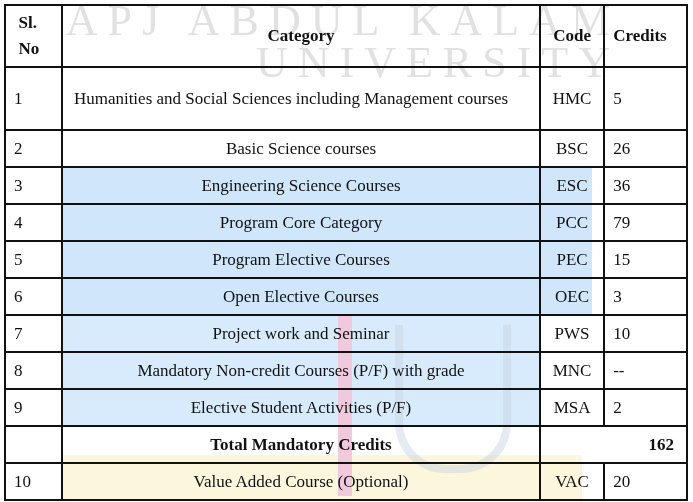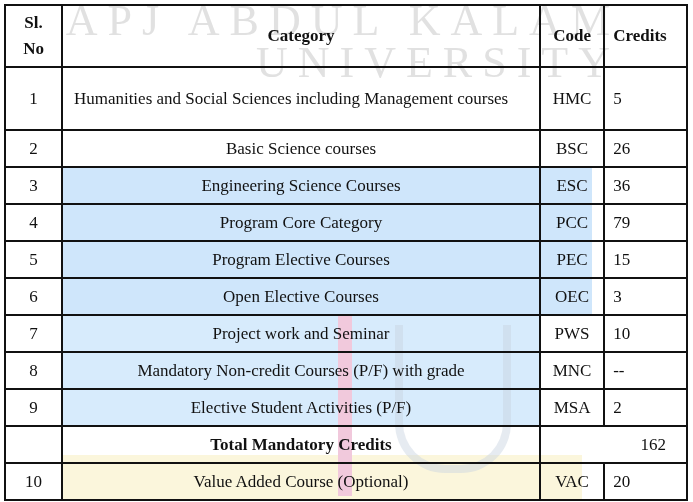--- a/index.html
+++ b/index.html
@@ -9,21 +9,21 @@
   .wm-text { left:60px; top:0px; width:560px; text-align:right; color:rgba(170,170,170,0.35);
              font-family:"Liberation Serif", serif; font-size:44px; line-height:42px; letter-spacing:10px; }
   .wm-blue { left:62px; top:166px; width:530px; height:150px; background:#cfe6fb; }
   .wm-blue2 { left:62px; top:316px; width:478px; height:110px; background:#d7ebfc; }
   .wm-pink { left:338px; top:316px; width:14px; height:180px; background:#f1c9dc; }
   .wm-yellow { left:62px; top:455px; width:520px; height:45px; background:#fbf6dc; }
   .wm-u { left:395px; top:325px; width:100px; height:140px; border:8px solid rgba(200,210,225,0.45); border-top:none; border-radius:0 0 50px 50px; }
   table { position:absolute; left:4px; top:4px; border-collapse:collapse; width:684px; }
   td, th { border:2px solid #111; font-size:17px; padding:0 8px; }
   th { font-weight:bold; font-size:17px; }
-  .c-sl { width:40px; text-align:center;border-radius:19px; }
+  .c-sl { width:40px; text-align:left;border-radius:19px; }
   .c-cat { width:462px; text-align:center; }
   .c-code { width:47px; text-align:center;margin-left:12px; }
   .c-cr { width:66px; text-align:left; }
   tr.head { height:62px; }
   tr.r1 { height:63px; }
   tr.r { height:37px; }
   .bold { font-weight:bold; }
   .cat-text { line-height:20px; display:block; }
 </style>
 </head>
@@ -101,21 +101,21 @@
   </tr>
   <tr class="r">
     <td class="c-sl">9</td>
     <td class="c-cat">Elective Student Activities (P/F)</td>
     <td class="c-code">MSA</td>
     <td class="c-cr">2</td>
   </tr>
   <tr class="r">
     <td class="c-sl"></td>
     <td class="c-cat bold">Total Mandatory Credits</td>
-    <td class="c-code" colspan="2" style="text-align:right;padding-right:20px;font-weight:normal">162</td>
+    <td class="c-code" colspan="2" style="text-align:right;padding-right:12px;font-weight:bold">162</td>
   </tr>
   <tr class="r">
     <td class="c-sl">10</td>
     <td class="c-cat">Value Added Course (Optional)</td>
     <td class="c-code">VAC</td>
     <td class="c-cr">20</td>
   </tr>
 </tbody>
   </table>
 

